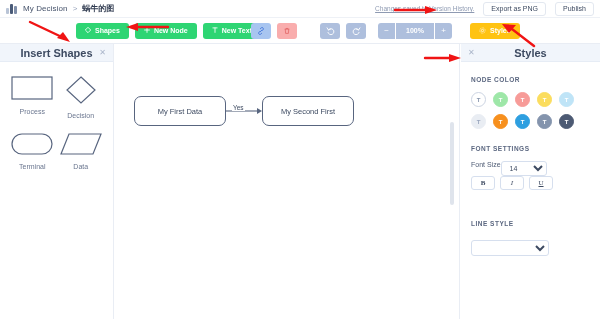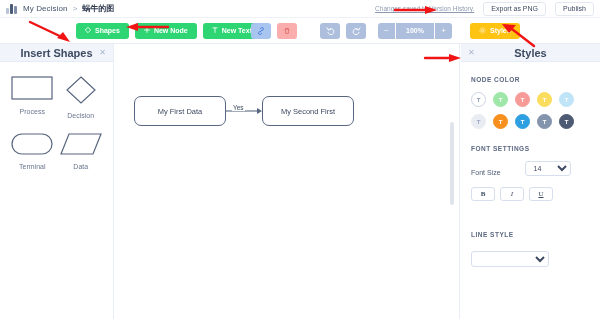--- a/index.html
+++ b/index.html
@@ -160,21 +160,21 @@
   .sec-title {
     font-size: 6.5px; font-weight: 700; color: #5b6780;
     letter-spacing: .5px; margin-bottom: 9px;
   }
   .swatch-row { display: flex; gap: 7px; margin-bottom: 7px; }
   .swatch {
     width: 15px; height: 15px; border-radius: 50%;
     display: flex; align-items: center; justify-content: center;
     font-size: 6px; font-weight: 700;
   }
-  .font-row { display: flex; align-items: flex-end; gap: 24px; margin-bottom: 11px; }
+  .font-row { display: flex; align-items: flex-start; gap: 0; }
   .font-lbl { font-size: 7px; color: #4d5a73; }
   .sel {
     height: 15px; border: 1px solid #d6dfee; border-radius: 3px;
     background: #fff; font-size: 7px; color: #3d4a61;
     padding: 0 4px; font-family: "Liberation Sans", sans-serif;
   }
   #font-size-select { width: 46px; }
   #line-style-select { width: 78px; height: 16px; }
   .fmt-row { display: flex; gap: 5px; }
   .fmt-btn {

